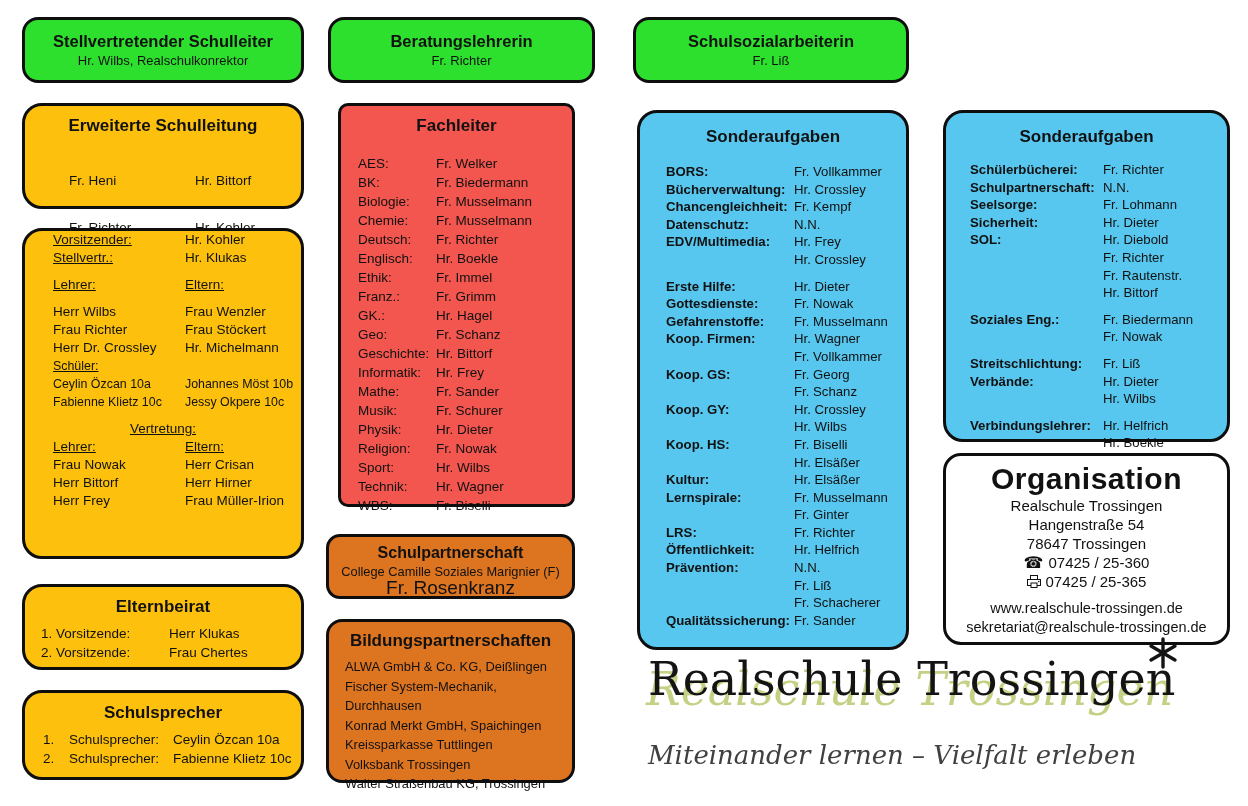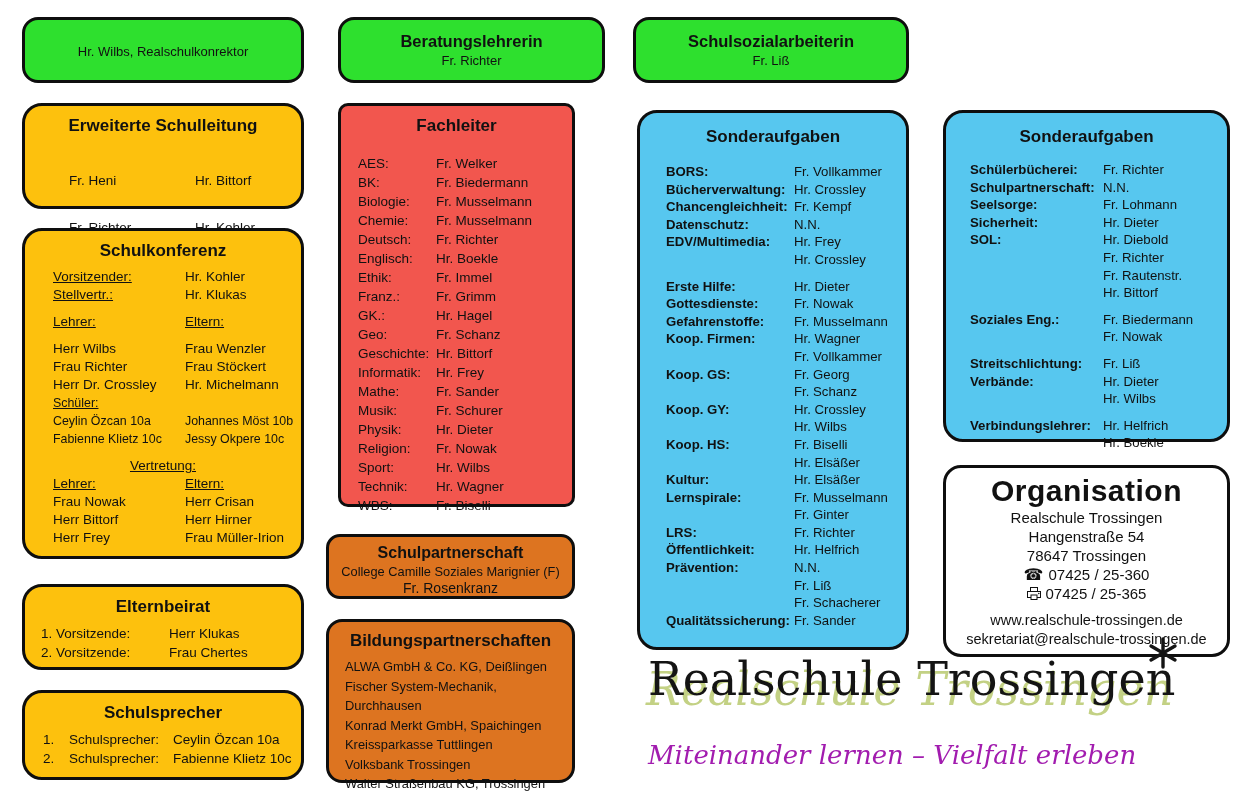--- a/index.html
+++ b/index.html
@@ -63,32 +63,33 @@
   .phoneglyph{font-size:16px;}
 
   
   #logo{position:absolute;left:648px;top:652px;width:560px;}
   .logo-stack{position:relative;height:72px;}
   .logo-shadow{position:absolute;left:-2px;top:10px;font-family:"DejaVu Serif",serif;font-style:italic;
                font-size:46px;color:#c3d184;white-space:nowrap;z-index:1;}
   .logo-main{position:absolute;left:0;top:0;font-family:"DejaVu Serif",serif;font-size:46px;color:#141414;
              white-space:nowrap;z-index:2;}
   .logo-ast{position:absolute;right:28px;top:-16px;z-index:3;}
-  .logo-tag{margin-top:16px;font-family:"DejaVu Serif",serif;font-style:italic;font-size:26px;color:#a21caf;
+  .logo-tag{margin-top:16px;font-family:"DejaVu Serif",serif;font-style:italic;font-size:26px;color:#404040;
             white-space:nowrap;}
 </style>
 </head>
 <body>
 
 <div id="stage">
 
   <div class="box green topbox" style="left:22px;top:17px;width:282px;height:66px;">
+    <div class="t">Stellvertretender Schulleiter</div>
     <div class="s">Hr. Wilbs, Realschulkonrektor</div>
   </div>
-  <div class="box green topbox" style="left:338px;top:17px;width:267px;height:66px;">
+  <div class="box green topbox" style="left:328px;top:17px;width:267px;height:66px;">
     <div class="t">Beratungslehrerin</div>
     <div class="s">Fr. Richter</div>
   </div>
   <div class="box green topbox" style="left:633px;top:17px;width:276px;height:66px;">
     <div class="t">Schulsozialarbeiterin</div>
     <div class="s">Fr. Liß</div>
   </div>
 
   <div class="box gold" style="left:22px;top:103px;width:282px;height:106px;">
     <div class="h">Erweiterte Schulleitung</div>
@@ -103,21 +104,20 @@
         <span class="r">Hr. Kohler</span>
       </div>
         <div class="prow">
         <span class="l">Fr. Nowak</span>
         <span class="r">Hr. Wilbs</span>
       </div>
       </div>
   </div>
 
   <div class="box gold" style="left:22px;top:228px;width:282px;height:331px;">
-    <div class="h">Schulkonferenz</div>
     <div class="konfwrap">
 
     <div class="krow">
         <span class="kl u">Vorsitzender:</span>
         <span class="kr">Hr. Kohler</span>
       </div>
         <div class="krow">
         <span class="kl u">Stellvertr.:</span>
         <span class="kr">Hr. Klukas</span>
       </div>
@@ -283,21 +283,21 @@
         <div class="frow">
         <span class="fs">WBS:</span>
         <span class="fn">Fr. Biselli</span>
       </div>
       </div>
   </div>
 
   <div class="box dorange" style="left:326px;top:534px;width:249px;height:65px;border-radius:14px;">
     <div class="h" style="padding:7px 0 2px;font-size:16px;">Schulpartnerschaft</div>
     <div class="ctr" style="font-size:12.8px;line-height:16px;">College Camille Soziales Marignier (F)</div>
-    <div class="ctr" style="font-size:14px;line-height:16px;">Fr. Rosenkranz</div>
+    <div class="ctr" style="font-size:19px;line-height:16px;">Fr. Rosenkranz</div>
   </div>
 
   <div class="box dorange" style="left:326px;top:619px;width:249px;height:164px;border-radius:16px;">
     <div class="h" style="padding:9px 0 6px;">Bildungspartnerschaften</div>
     <div class="bpwrap" style="font-size:12.9px;">
 
     <div>ALWA GmbH &amp; Co. KG, Deißlingen</div>
         <div>Fischer System-Mechanik, Durchhausen</div>
         <div>Konrad Merkt GmbH, Spaichingen</div>
         <div>Kreissparkasse Tuttlingen</div>
@@ -435,21 +435,21 @@
 Hr. Wilbs</span>
       </div>
         <div class="sdrow gap">
         <span class="lab">Verbindungslehrer:</span>
         <span class="val">Hr. Helfrich
 Hr. Boekle</span>
       </div>
       </div>
   </div>
 
-  <div class="box white" style="left:943px;top:453px;width:287px;height:192px;border-radius:18px;margin-top:12px;">
+  <div class="box white" style="left:943px;top:453px;width:287px;height:192px;border-radius:18px;">
     <div class="orgtitle">Organisation</div>
     <div>
 
     <div class="orgline">Realschule Trossingen</div>
         <div class="orgline">Hangenstraße 54</div>
         <div class="orgline">78647 Trossingen</div>
       </div>
     <div class="orgline icontxt" style="display:flex;">
       <span class="phoneglyph">☎</span>
       <span>07425 / 25-360</span>

